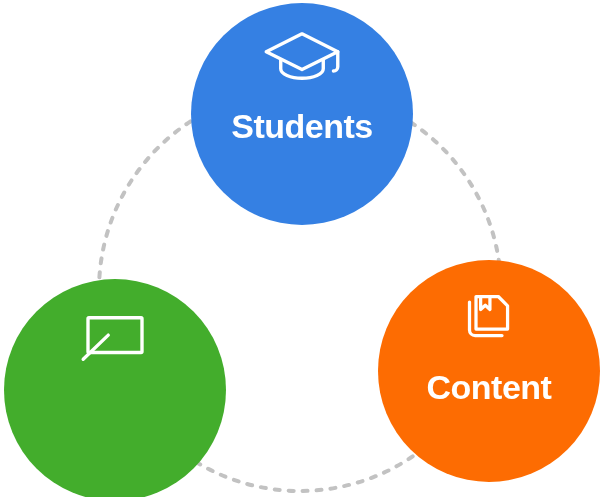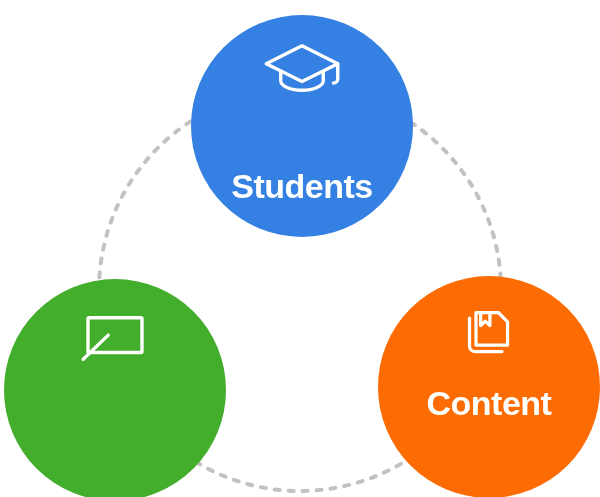--- a/index.html
+++ b/index.html
@@ -25,23 +25,23 @@
   .node {
     position: absolute;
     width: 222px;
     height: 222px;
     border-radius: 50%;
     display: flex;
     flex-direction: column;
     align-items: center;
     box-sizing: border-box;
   }
-  .node-students { left: 191px; top: 15px;   padding-top: 26px; gap: 48px; }
+  .node-students { left: 191px; top: 3px;   padding-top: 26px; }
   .node-teachers { left: 4px;   top: 279px; padding-top: 32px; }
-  .node-content  { left: 378px; top: 276px; padding-top: 30px; }
+  .node-content  { left: 378px; top: 260px; padding-top: 30px; }
 
   .node-icon {
     display: block;
     flex: 0 0 auto;
   }
   .node-icon path,
   .node-icon rect,
   .node-icon line {
     fill: none;
     stroke: #ffffff;

